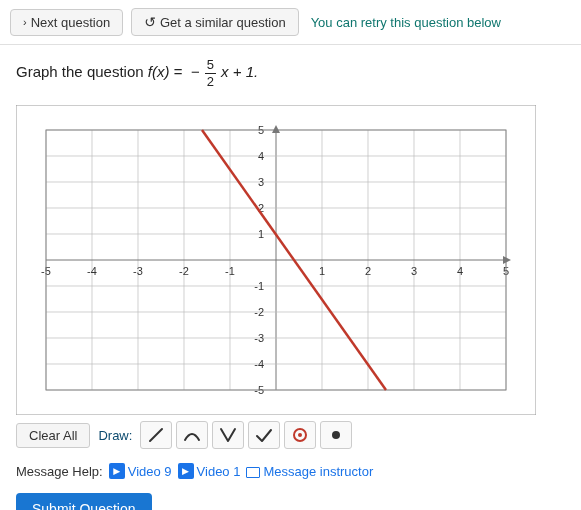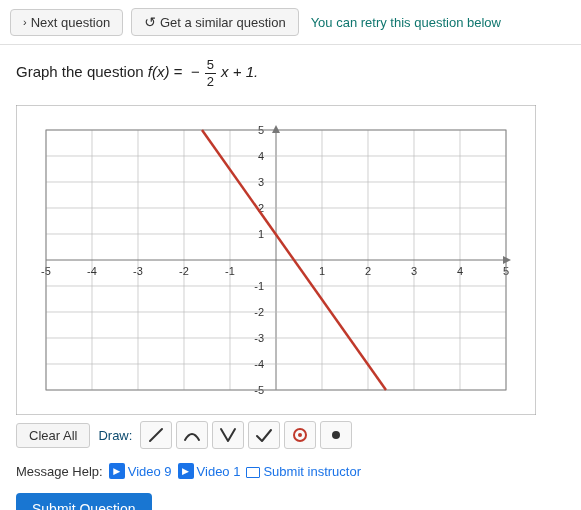--- a/index.html
+++ b/index.html
@@ -300,19 +300,19 @@
   <a class="help-link" href="#">
     <span class="play-icon">▶</span>
     <span>Video 9</span>
   </a>
   <a class="help-link" href="#">
     <span class="play-icon">▶</span>
     <span>Video 1</span>
   </a>
   <a class="help-link" href="#">
     <span style="display:inline-block;width:14px;height:11px;border:1.5px solid #1a73e8;border-radius:1px;position:relative;top:1px;"></span>
-    <span>Submit instructor</span>
+    <span>Message instructor</span>
   </a>
 </div>
 
 <div class="submit-area">
   <button class="submit-btn">Submit Question</button>
 </div>
 
 </body></html>

